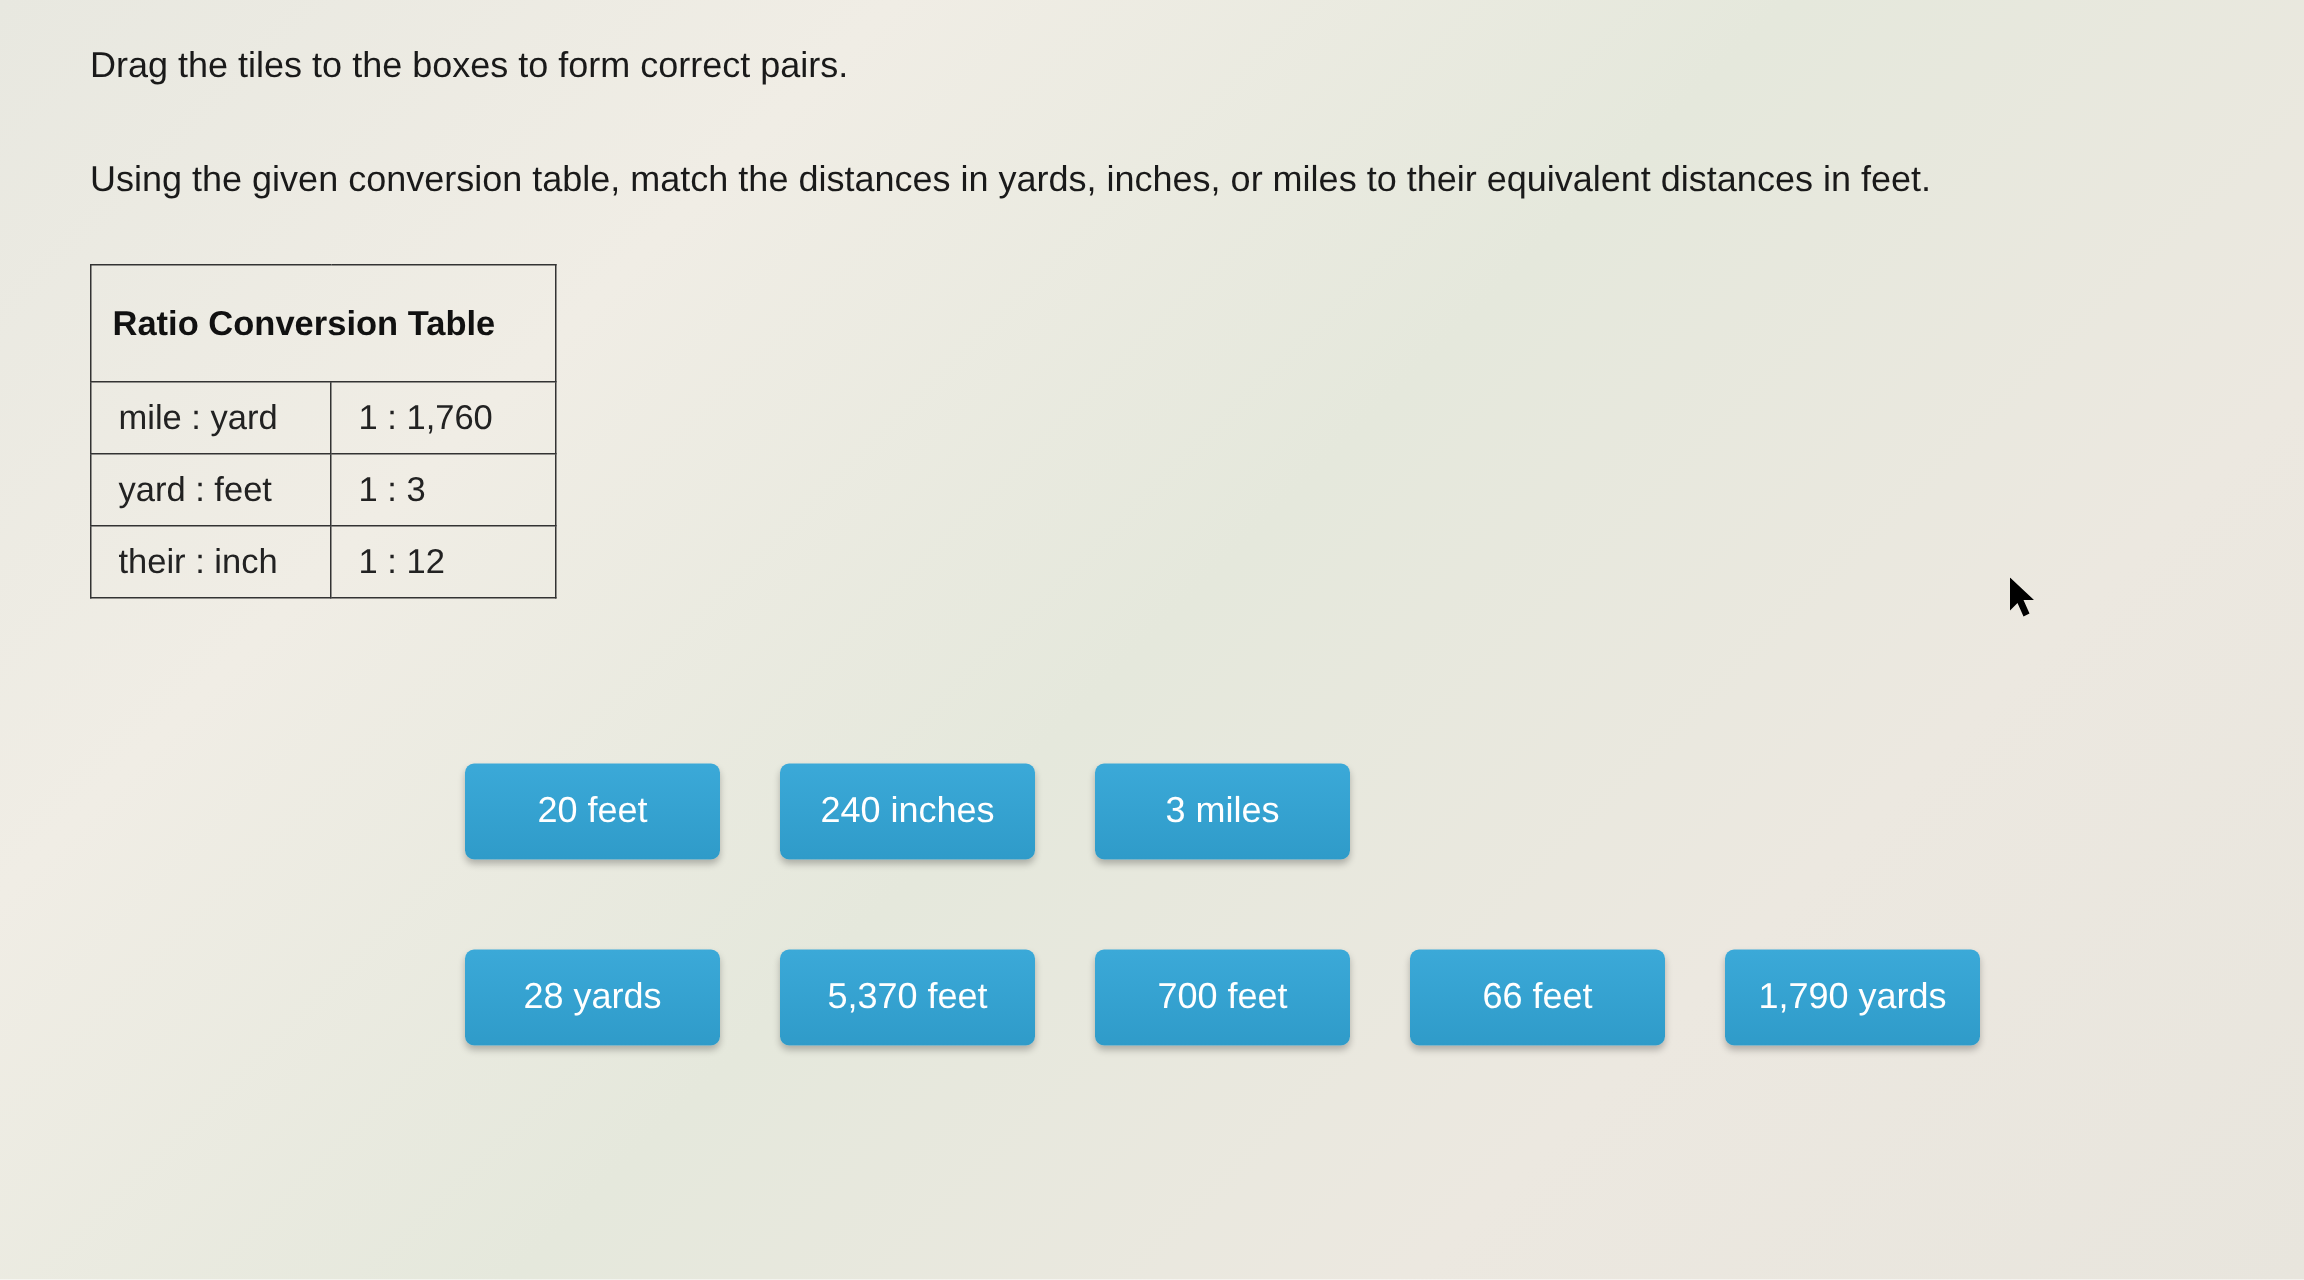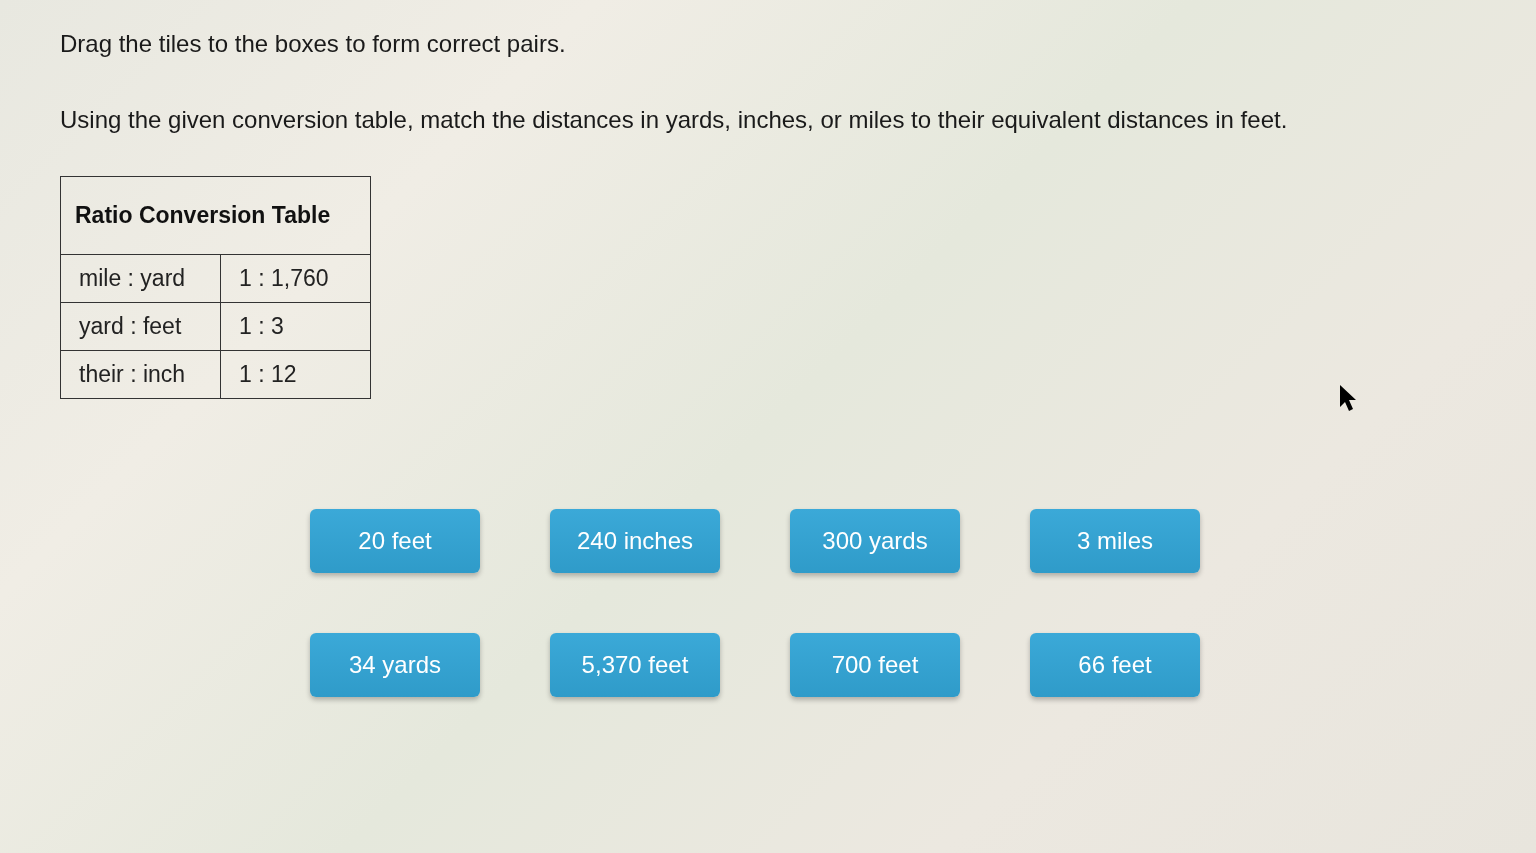--- a/index.html
+++ b/index.html
@@ -50,21 +50,21 @@
     }
     .conversion-table td:last-child {
       width: 150px;
     }
     .tiles-container {
       margin-top: 110px;
       padding-left: 250px;
     }
     .tile-row {
       display: flex;
-      gap: 70px;
+      gap: 40px;
       margin-bottom: 60px;
     }
     .tile {
       background: linear-gradient(180deg, #3ba9d8 0%, #2f9bc9 100%);
       color: #fff;
       font-size: 24px;
       padding: 18px 20px;
       border-radius: 6px;
       box-shadow: 0 3px 5px rgba(0,0,0,0.25);
       min-width: 170px;
@@ -104,28 +104,28 @@
     <td>their : inch</td>
     <td>1 : 12</td>
   </tr>
 </tbody>
   </table>
 
 <div class="tiles-container">
   <div class="tile-row">
     <div class="tile">20 feet</div>
     <div class="tile">240 inches</div>
-    <div class="tile">300 yards</div>
     <div class="tile">3 miles</div>
   </div>
   <div class="tile-row">
-    <div class="tile">34 yards</div>
+    <div class="tile">28 yards</div>
     <div class="tile">5,370 feet</div>
     <div class="tile">700 feet</div>
     <div class="tile">66 feet</div>
+    <div class="tile">1,790 yards</div>
   </div>
 </div>
 
 <div class="cursor-icon">
   <svg width="22" height="28" viewBox="0 0 22 28" fill="#000">
     <path d="M0 0 L0 22 L5 17 L9 26 L13 24 L9 15 L16 15 Z"></path>
   </svg>
 </div>
 
 </body></html>

